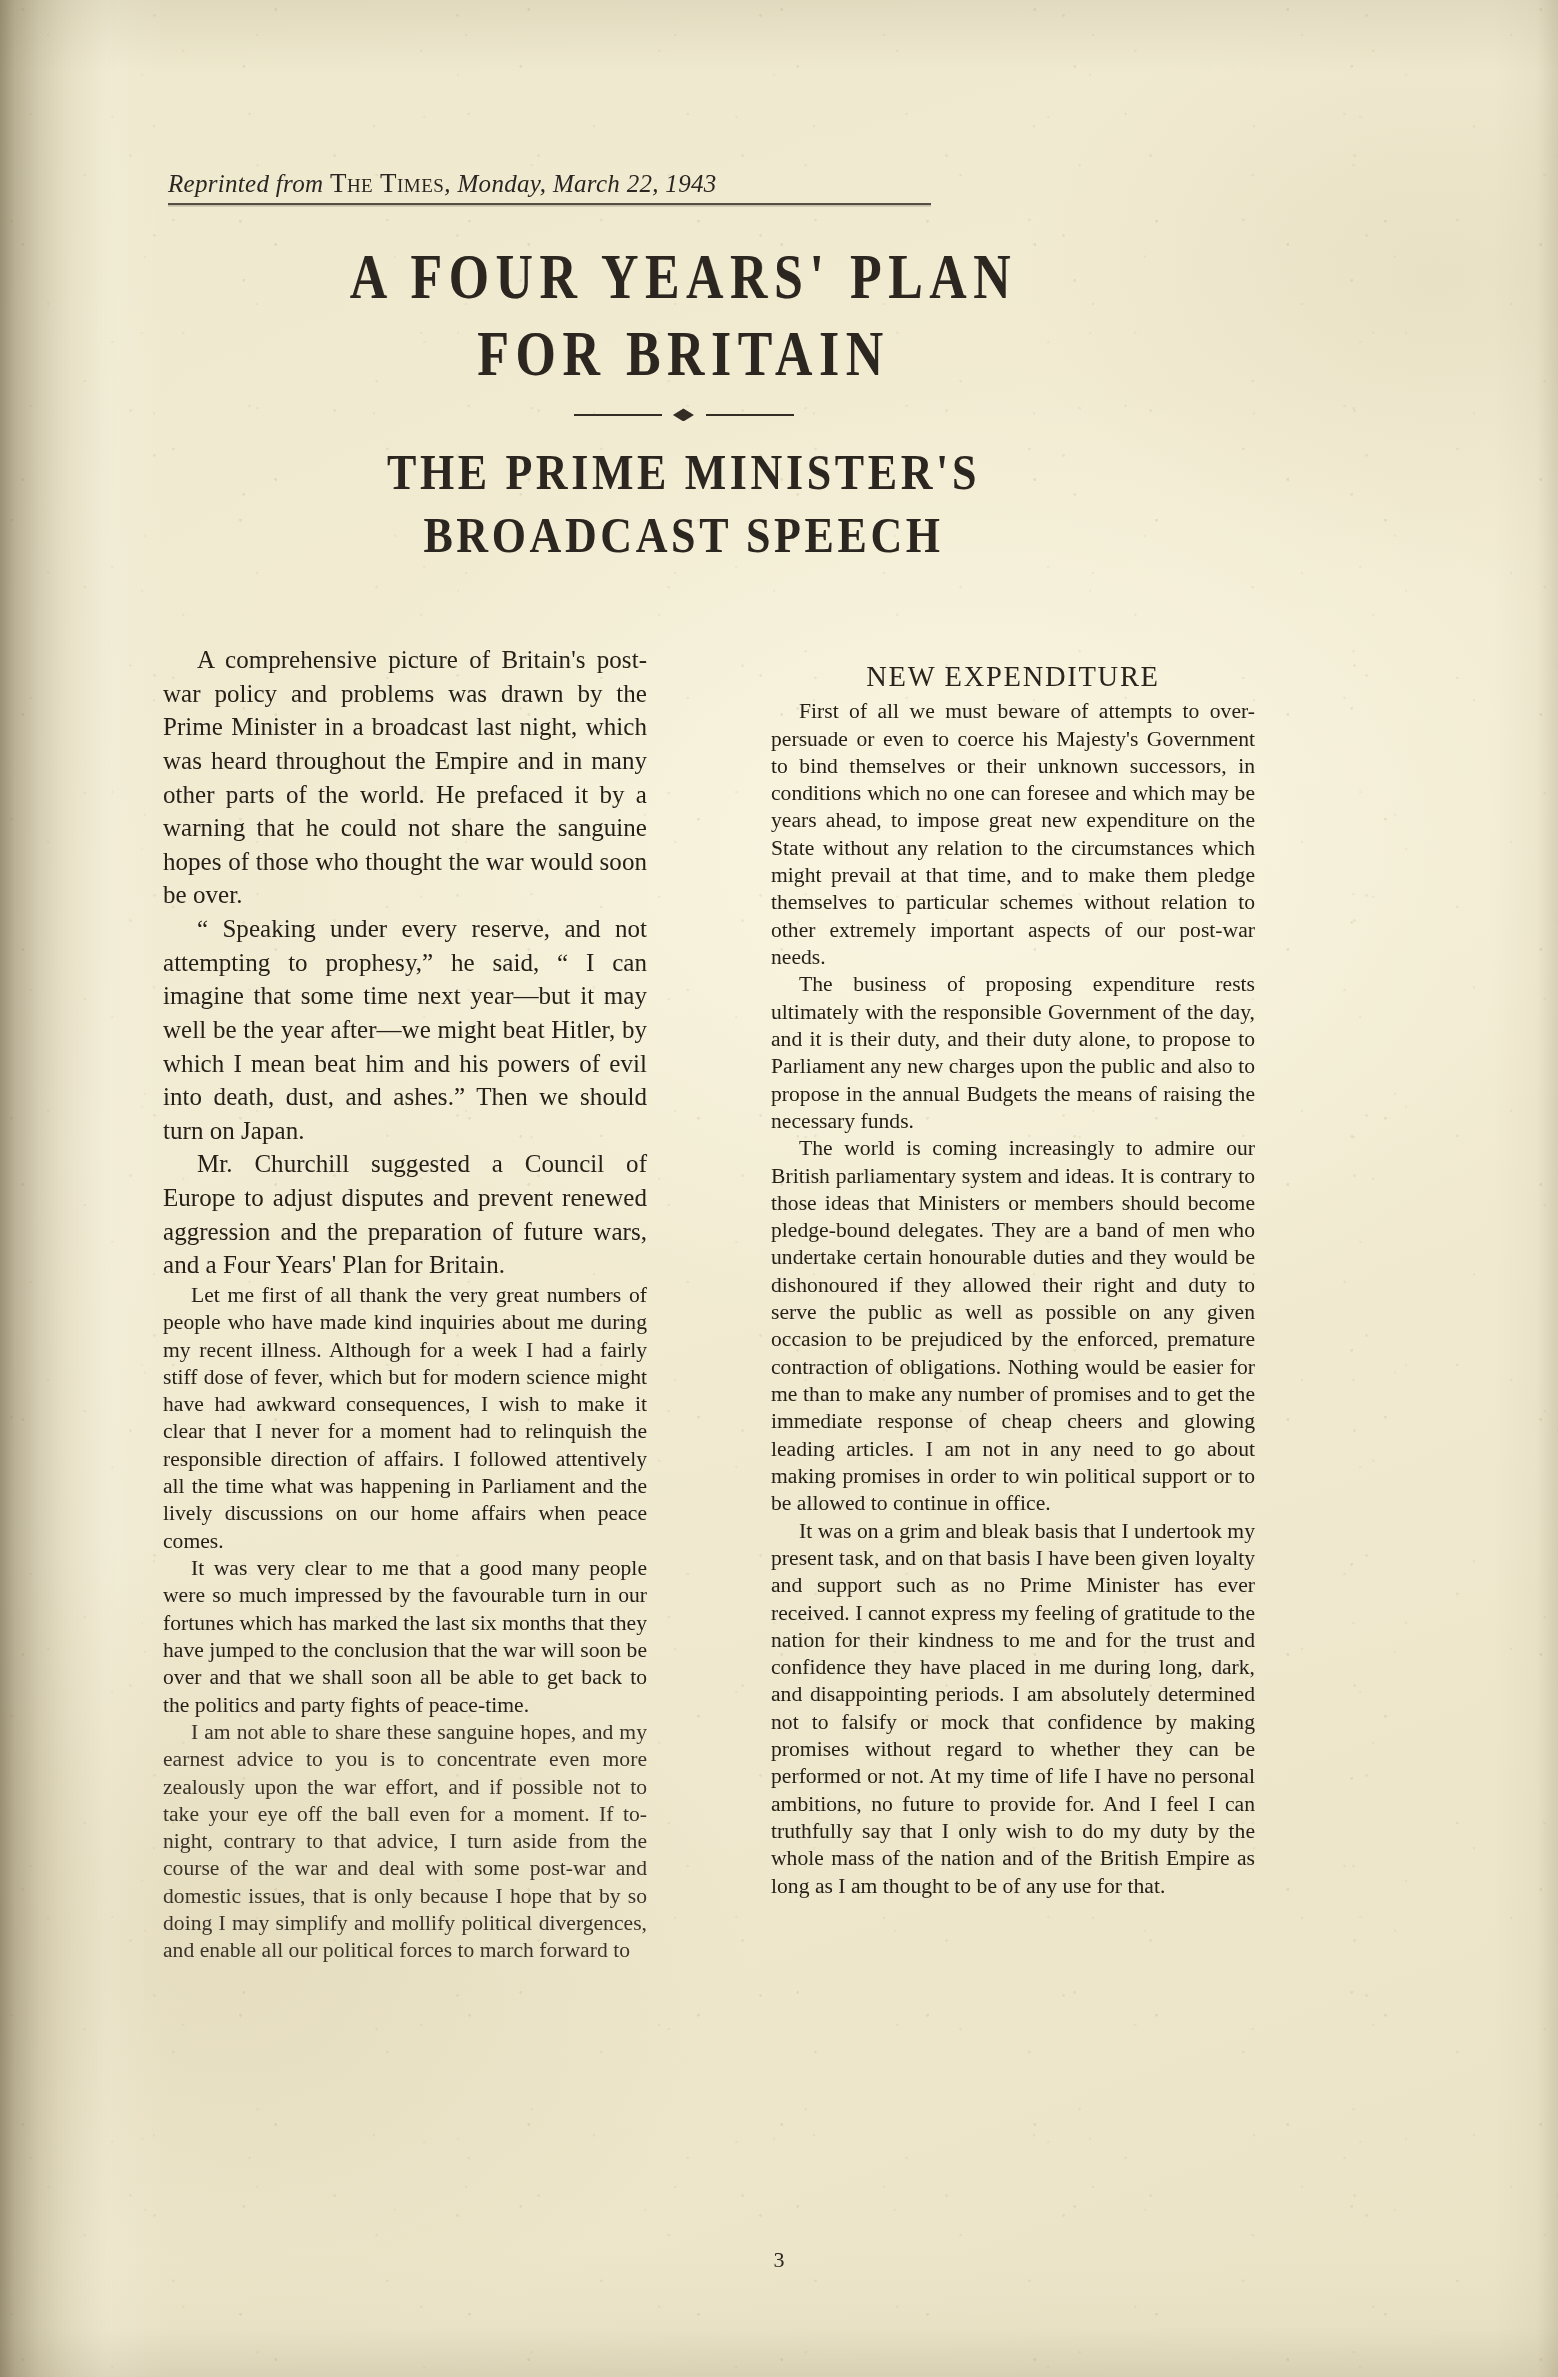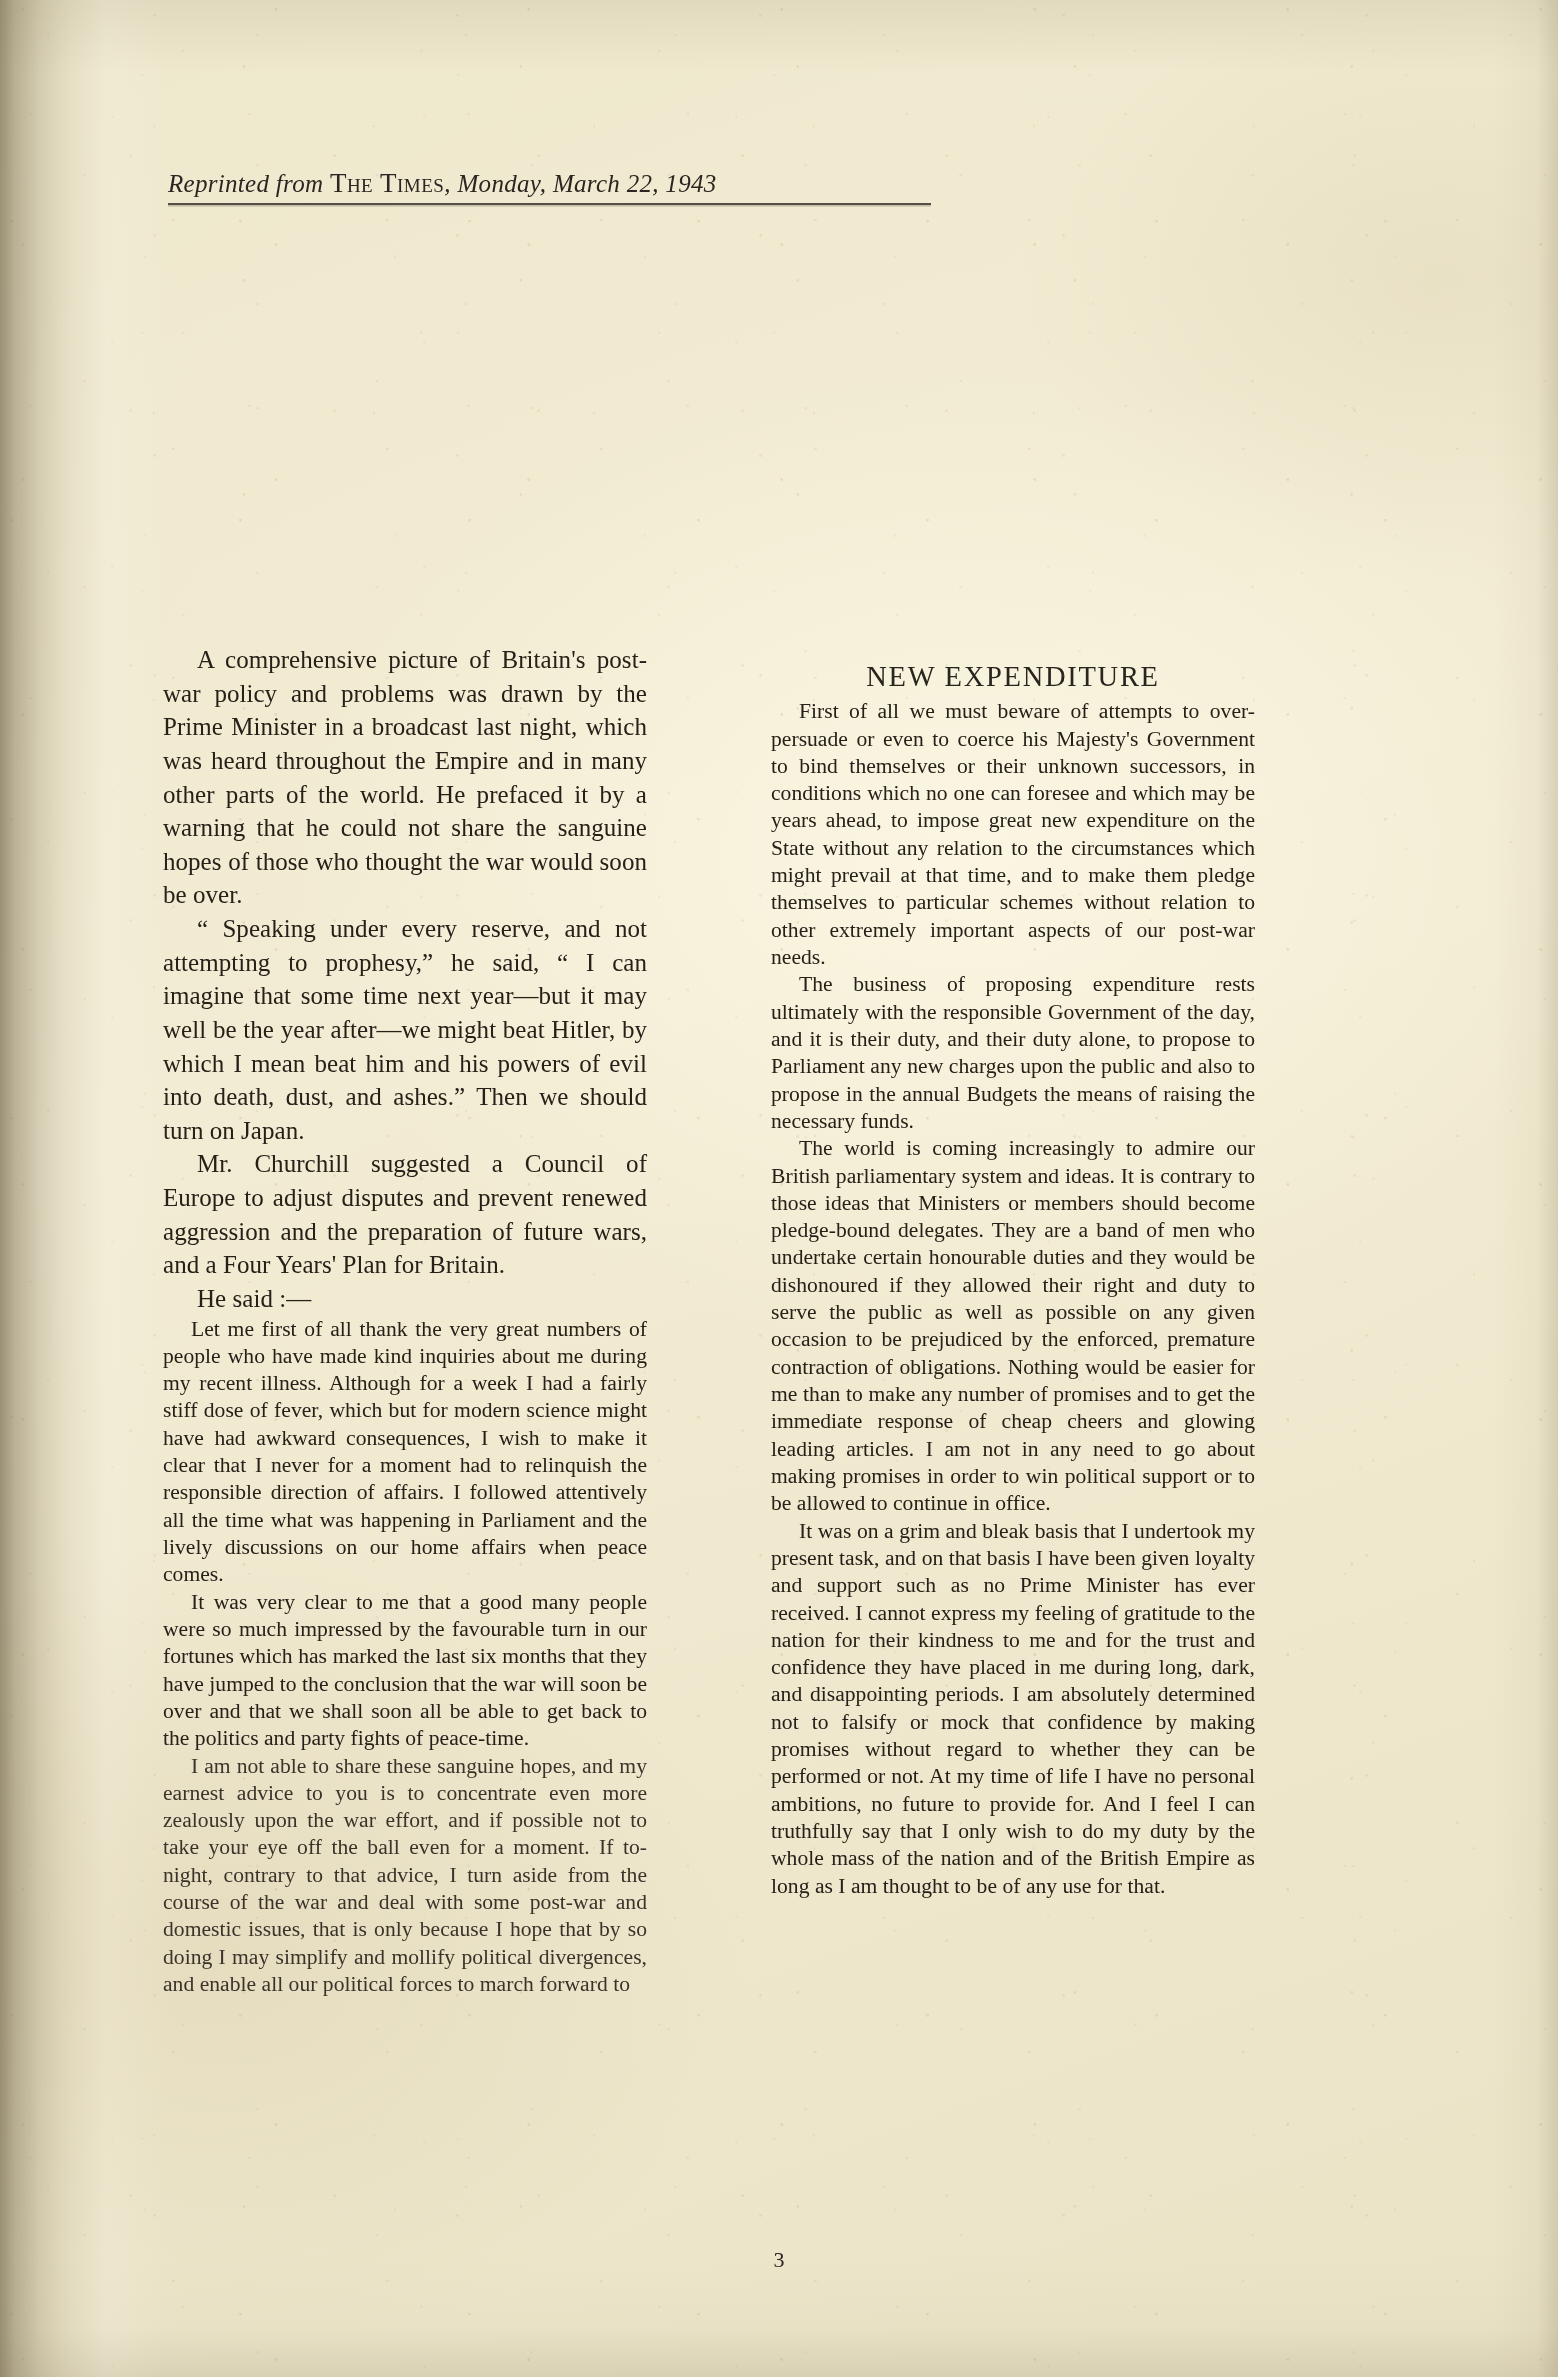--- a/index.html
+++ b/index.html
@@ -256,29 +256,45 @@
 <body>
 
 <div id="page">
   <div id="sheet">
 
     <div class="masthead">
       <div class="masthead-line"><span>Reprinted from </span><span class="smallcaps">The Times</span><span>, Monday, March 22, 1943</span></div>
       <div class="masthead-rule"></div>
     </div>
 
+    <div class="title-block">
+      <div class="main-title">
+        <span>A FOUR YEARS' PLAN</span>
+        <span class="l2">FOR BRITAIN</span>
+      </div>
+
+      <div class="ornament">
+        <span class="bar left"></span>
+        <span class="lozenge"></span>
+        <span class="bar right"></span>
+      </div>
+
+      <div class="sub-title">
+        <span>THE PRIME MINISTER'S</span>
+        <span class="l2">BROADCAST SPEECH</span>
+      </div>
+    </div>
 
     <div class="columns">
 
       <div class="col col-left">
         <div class="lead">
           <p>A comprehensive picture of Britain's post-war policy and problems was drawn by the Prime Minister in a broadcast last night, which was heard throughout the Empire and in many other parts of the world.  He prefaced it by a warning that he could not share the sanguine hopes of those who thought the war would soon be over.</p>
           <p>“ Speaking under every reserve, and not attempting to prophesy,” he said, “ I can imagine that some time next year—but it may well be the year after—we might beat Hitler, by which I mean beat him and his powers of evil into death, dust, and ashes.” Then we should turn on Japan.</p>
           <p>Mr. Churchill suggested a Council of Europe to adjust disputes and prevent renewed aggression and the preparation of future wars, and a Four Years' Plan for Britain.</p>
-          <p>He said :—</p>
         </div>
         <div class="body">
           <p>Let me first of all thank the very great numbers of people who have made kind inquiries about me during my recent illness. Although for a week I had a fairly stiff dose of fever, which but for modern science might have had awkward consequences, I wish to make it clear that I never for a moment had to relinquish the responsible direction of affairs.  I followed attentively all the time what was happening in Parliament and the lively discussions on our home affairs when peace comes.</p>
           <p>It was very clear to me that a good many people were so much impressed by the favourable turn in our fortunes which has marked the last six months that they have jumped to the conclusion that the war will soon be over and that we shall soon all be able to get back to the politics and party fights of peace-time.</p>
           <p class="fade-low">I am not able to share these sanguine hopes, and my earnest advice to you is to concentrate even more zealously upon the war effort, and if possible not to take your eye off the ball even for a moment.  If to-night, contrary to that advice, I turn aside from the course of the war and deal with some post-war and domestic issues, that is only because I hope that by so doing I may simplify and mollify political divergences, and enable all our political forces to march forward to</p>
         </div>
       </div>
 
       <div class="col col-right">
         <div class="body">

